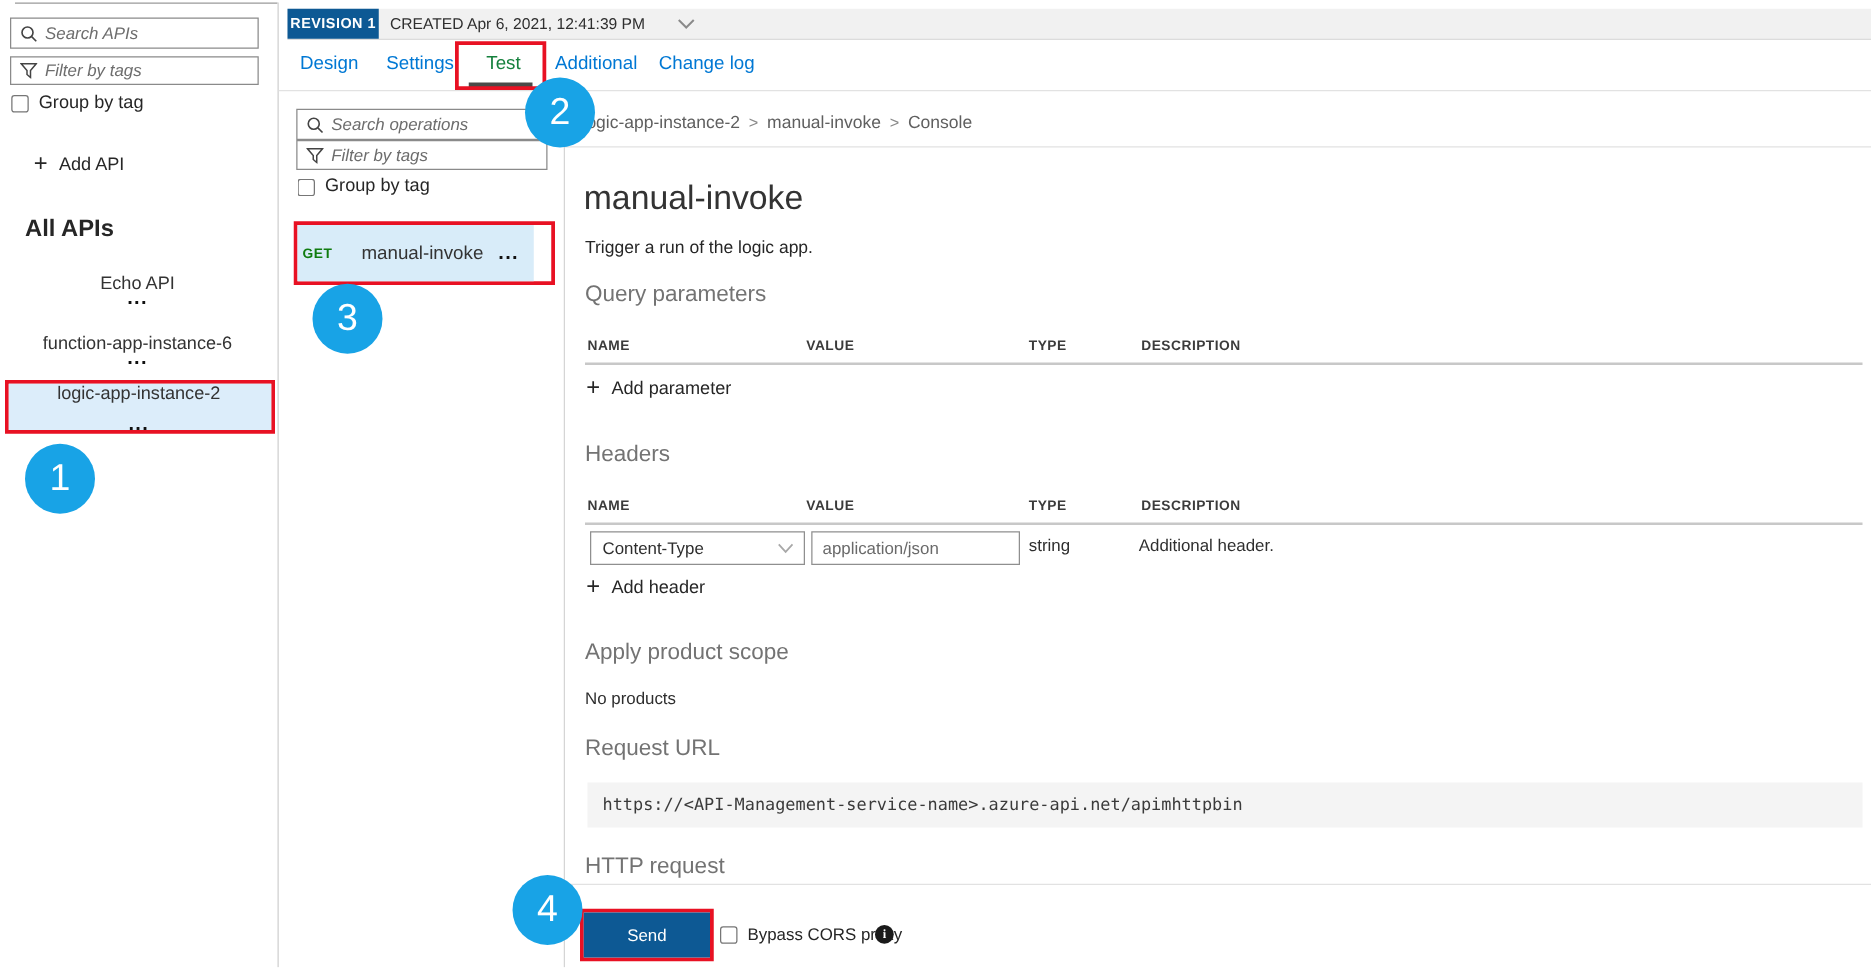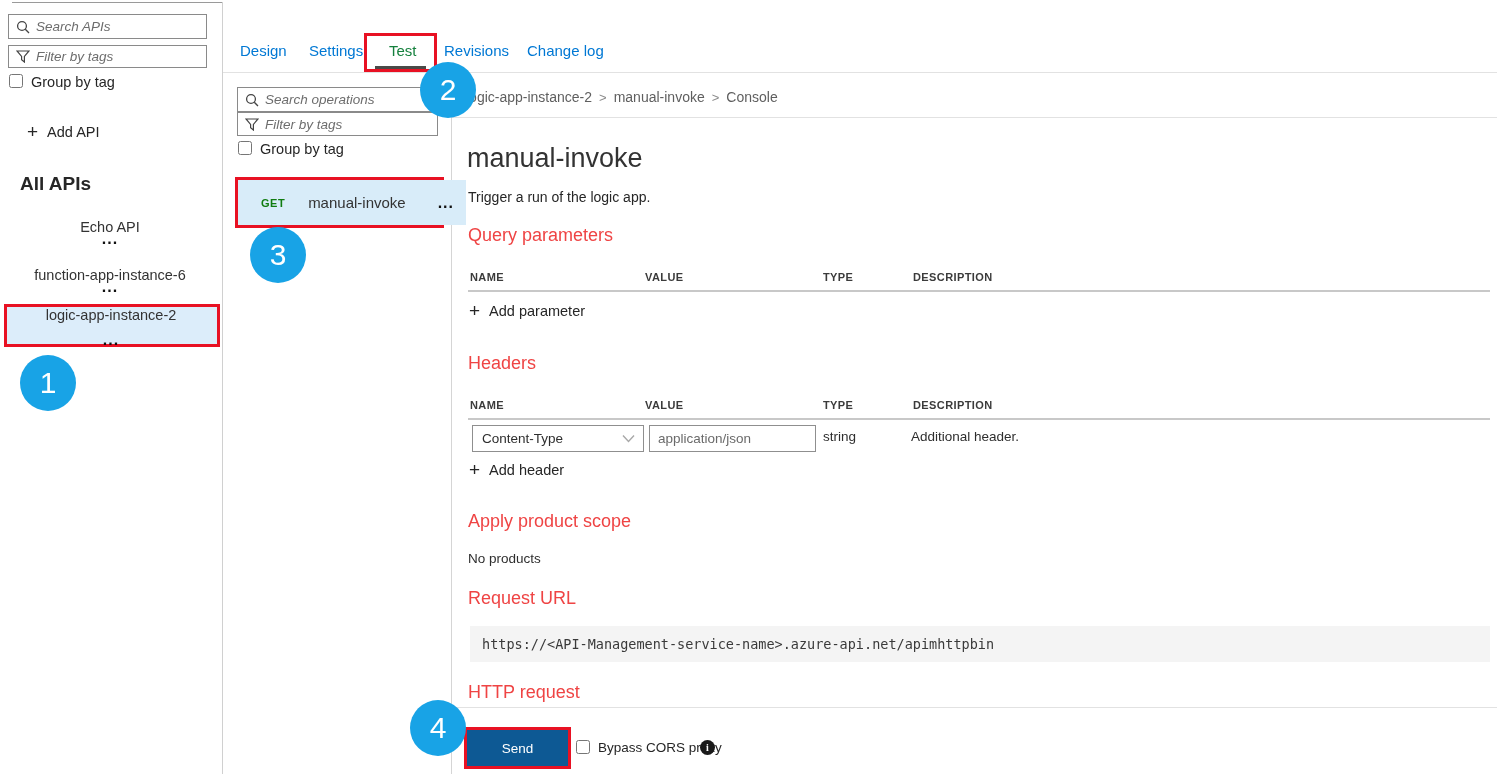--- a/index.html
+++ b/index.html
@@ -5,31 +5,31 @@
   html,body{margin:0;padding:0;background:#fff;}
   body{font-family:"Liberation Sans",sans-serif;color:#262626;}
   .stage{position:relative;width:1497px;height:774px;background:#fff;overflow:hidden;}
   .abs{position:absolute;}
   .line{position:absolute;background:#e2e2e2;}
   
   .inwrap{position:absolute;border:1px solid #8a8a8a;background:#fff;display:flex;align-items:center;box-sizing:border-box;}
   .inwrap svg{margin-left:7px;flex:0 0 auto;}
   .inwrap input{border:0;outline:none;flex:1;min-width:0;font-family:"Liberation Sans",sans-serif;font-size:13.5px;padding:0 4px 0 6px;background:transparent;color:#333;}
   .inwrap input::placeholder{font-style:italic;color:#6d6d6d;opacity:1;}
-  .checkline{position:absolute;display:flex;align-items:flex-start;font-size:14.5px;color:#262626;}
+  .checkline{position:absolute;display:flex;align-items:flex-end;font-size:14.5px;color:#262626;}
   .checkline input{width:14px;height:14px;margin:0 8px 0 0;accent-color:#fff;}
   .addlink{position:absolute;display:flex;align-items:center;font-size:14.5px;color:#262626;cursor:pointer;}
   .addlink .plus{font-size:19px;font-weight:400;margin-right:9px;line-height:14px;color:#262626;}
   .apirow{position:absolute;display:flex;align-items:center;justify-content:space-between;font-size:14.5px;color:#333;flex-direction:column;}
   .more{font-weight:bold;font-size:16px;letter-spacing:1px;color:#111;line-height:8px;}
   .redbox{position:absolute;border:3px solid #e81123;box-sizing:border-box;background:transparent;}
   .callout{position:absolute;width:56px;height:56px;border-radius:50%;background:#18a3e6;color:#fff;display:flex;align-items:center;justify-content:center;font-size:30px;z-index:9;}
   .tab{position:absolute;top:42px;font-size:15px;color:#0078d4;cursor:pointer;}
   .tab.active{color:#15803d;}
-  .heading18{position:absolute;font-size:18px;color:#ef4444;font-weight:400;}
+  .heading18{position:absolute;font-size:18px;color:#737373;font-weight:400;}
   .colhead{position:absolute;font-size:11px;font-weight:bold;color:#3b3b3b;letter-spacing:.4px;}
   .body14{position:absolute;font-size:13.5px;color:#2e2e2e;}
   .selectbox{position:absolute;border:1px solid #8f8f8f;box-sizing:border-box;background:#fff;display:flex;align-items:center;justify-content:space-between;padding:0 8px 0 9px;font-size:13.5px;color:#2e2e2e;cursor:pointer;}
   .valinput{position:absolute;border:1px solid #8f8f8f;box-sizing:border-box;font-family:"Liberation Sans",sans-serif;font-size:13.5px;color:#6a6a6a;padding:0 8px;outline:none;}
   .urlbox{position:absolute;background:#f4f4f4;display:flex;align-items:center;}
   .urlbox span{font-family:"DejaVu Sans Mono",monospace;font-size:13.5px;color:#3a3a3a;margin-left:12px;}
   .badge{position:absolute;background:#0d5994;color:#fff;font-size:11.5px;font-weight:bold;letter-spacing:.4px;display:flex;align-items:center;justify-content:center;}
   .sendbtn{width:100%;height:100%;background:#0d5994;color:#fff;border:0;font-family:"Liberation Sans",sans-serif;font-size:13.5px;cursor:pointer;}
   .infoicon{position:absolute;width:15px;height:15px;border-radius:50%;background:#1a1a1a;color:#fff;font-size:10px;font-weight:bold;display:flex;align-items:center;justify-content:center;font-family:"Liberation Serif",serif;}
   .crumb{font-size:14px;color:#5f5f5f;}
@@ -81,25 +81,32 @@
     <div class="redbox" style="left:4px;top:304px;width:216px;height:43px;z-index:5;">
       <div class="apirow" style="left:0;top:0;width:210px;height:37px;background:#dcedfa;padding:0 14px 0 12px;box-sizing:border-box;">
         <span>logic-app-instance-2</span>
         <span class="more">...</span>
       </div>
     </div>
 
     <div class="callout" style="left:20px;top:355px;">1</div>
   </div>
 
+  <div class="abs" style="left:230px;top:7px;width:1267px;height:24px;background:#f1f1f1;border-bottom:1px solid #dcdcdc;box-sizing:content-box;">
+    <div class="badge" style="left:0;top:0;width:73px;height:24px;">REVISION 1</div>
+    <div class="abs" style="left:82px;top:0;height:24px;line-height:24px;font-size:12.5px;color:#2e2e2e;">CREATED Apr 6, 2021, 12:41:39 PM</div>
+    <svg class="abs" style="left:312px;top:7px;" width="14" height="10" viewBox="0 0 14 10">
+        <polyline points="1,2 7,8 13,2" fill="none" stroke="#8a8a8a" stroke-width="1.6"></polyline>
+      </svg>
+  </div>
 
   <span class="tab" style="left:240px;">Design</span>
   <span class="tab" style="left:309px;">Settings</span>
   <span class="tab active" style="left:389px;">Test</span>
-  <span class="tab" style="left:444px;">Revisions</span>
+  <span class="tab" style="left:444px;">Additional</span>
   <span class="tab" style="left:527px;">Change log</span>
 
   <div class="abs" style="left:375px;top:66px;width:51px;height:4px;background:#4a4a48;z-index:4;"></div>
   <div class="redbox" style="left:364px;top:33px;width:73px;height:39px;z-index:5;"></div>
   <div class="line" style="left:223px;top:72px;width:1274px;height:1px;"></div>
   <div class="callout" style="left:420px;top:62px;">2</div>
 
   <div class="inwrap" style="left:237px;top:87px;width:201px;height:25px;">
     <svg width="14" height="14" viewBox="0 0 14 14">
         <circle cx="6" cy="6" r="4.4" fill="none" stroke="#444" stroke-width="1.3"></circle>
@@ -112,21 +119,21 @@
         <path d="M1 1 L13 1 L8.4 6.4 L8.4 12 L5.6 9.6 L5.6 6.4 Z" fill="none" stroke="#444" stroke-width="1.2"></path>
       </svg>
     <input placeholder="Filter by tags" style="">
   </div>
   <label class="checkline" style="left:238px;top:141px;">
     <input type="checkbox" style="">
     <span>Group by tag</span>
   </label>
 
   <div class="redbox" style="left:235px;top:177px;width:209px;height:51px;z-index:5;">
-    <div style="position:absolute;left:0;top:0;width:228px;height:45px;background:#d8ecf9;display:flex;align-items:center;box-sizing:border-box;padding:0 12px 0 23px;">
+    <div style="position:absolute;left:0;top:0;width:189px;height:45px;background:#d8ecf9;display:flex;align-items:center;box-sizing:border-box;padding:0 12px 0 4px;">
       <span style="font-size:11px;font-weight:bold;color:#107c10;letter-spacing:.5px;">GET</span>
       <span style="font-size:15px;color:#333;margin-left:23px;flex:1;">manual-invoke</span>
       <span class="more">...</span>
     </div>
   </div>
   <div class="callout" style="left:250px;top:227px;">3</div>
 
   <div class="abs" style="left:451px;top:72px;width:1px;height:702px;background:#d5d5d5;"></div>
 
   <div class="abs" style="left:466px;top:89px;display:flex;align-items:center;">

